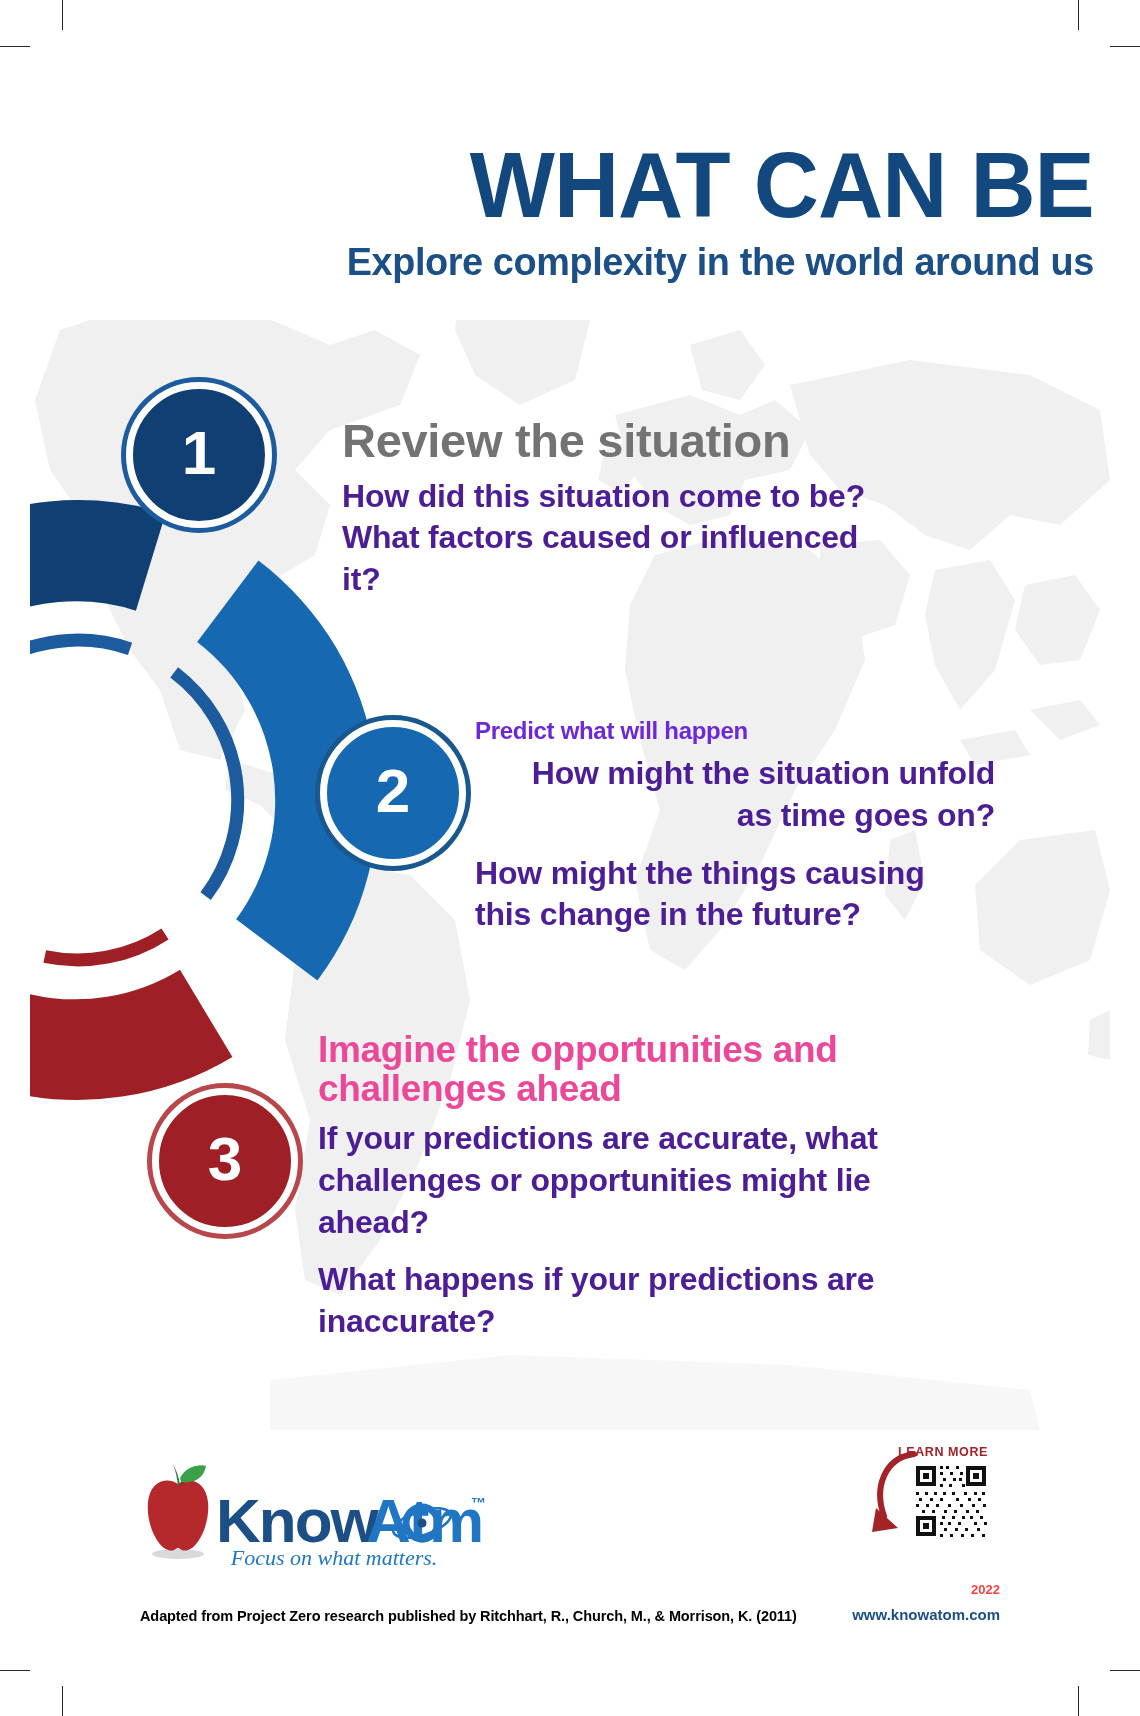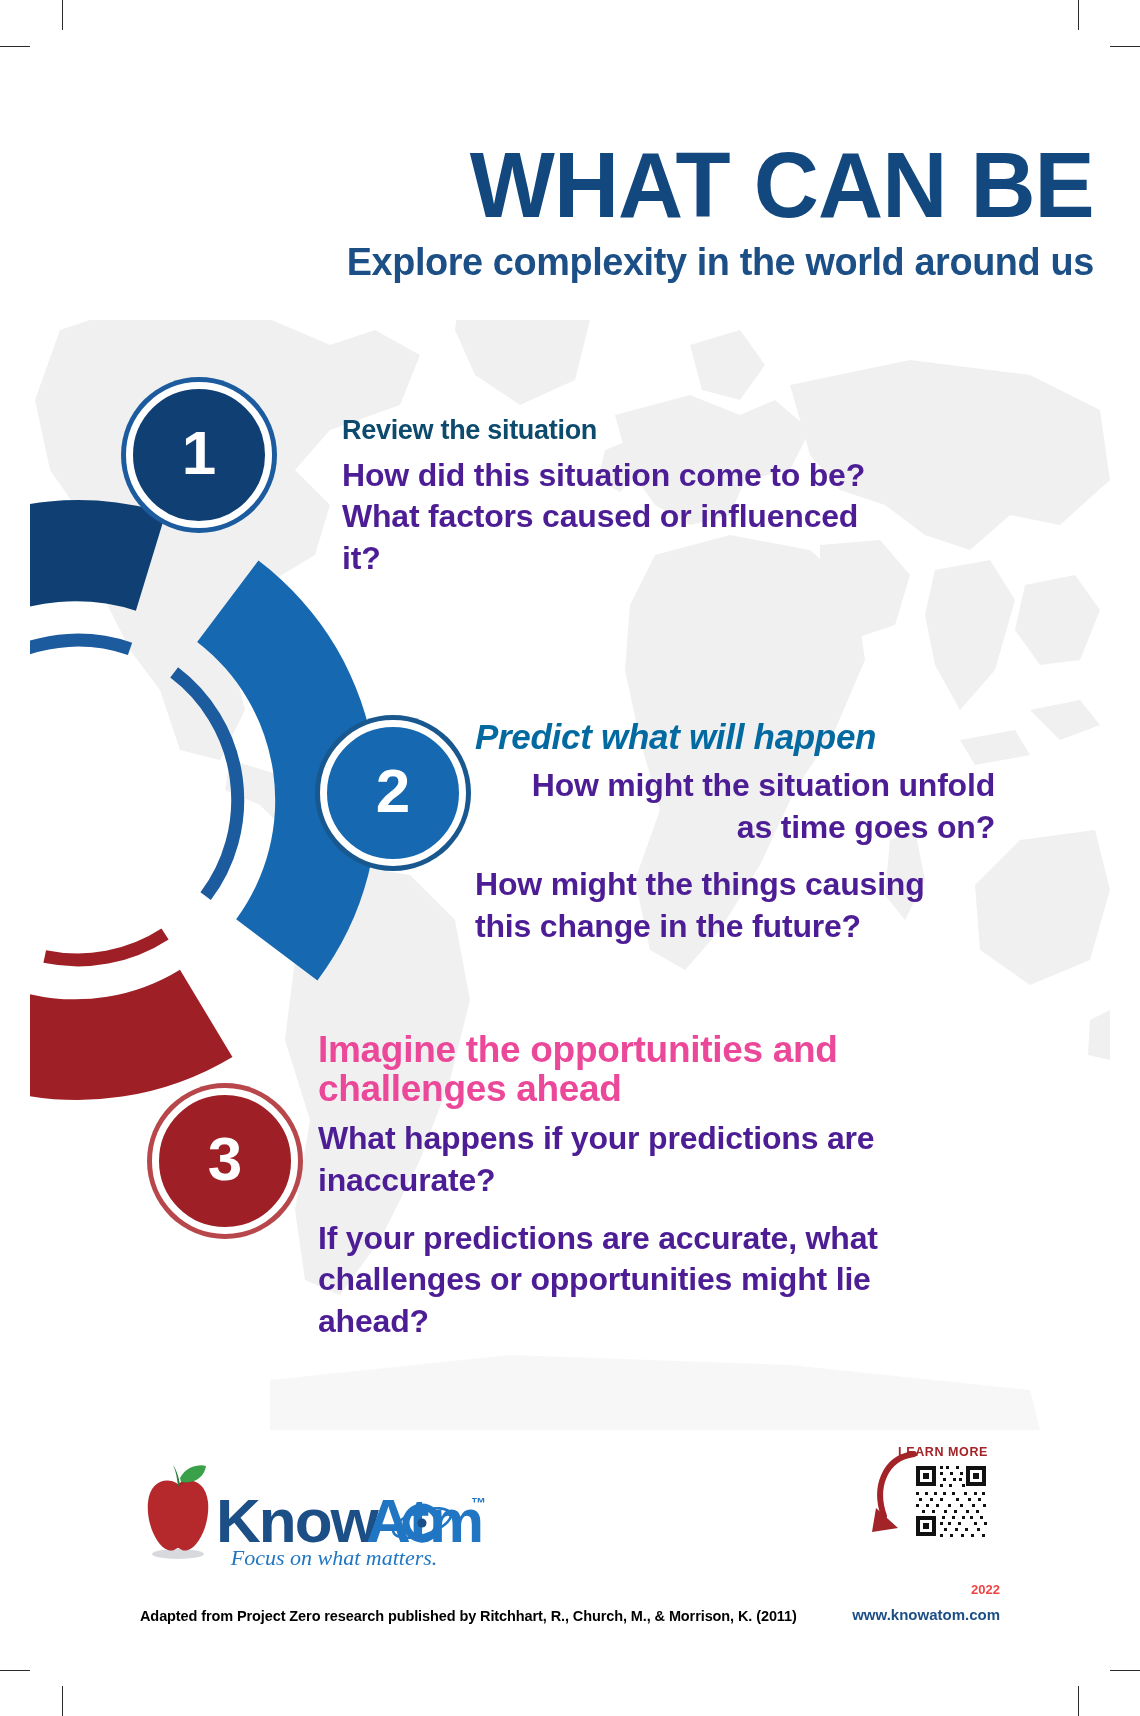--- a/index.html
+++ b/index.html
@@ -140,24 +140,24 @@
     font-weight: bold;
     color: #4c1d95;
     font-size: 32px;
     line-height: 1.3;
     margin: 0 0 16px 0;
     letter-spacing: -0.2px;
   }
   .step p:last-child { margin-bottom: 0; }
 
   #step1 { left: 312px; top: 386px; width: 560px; }
-  #step1 h2 { font-size: 27px; color: #0c4a6e; }
+  #step1 h2 { font-size: 47px; color: #737373; }
 
   #step2 { left: 445px; top: 688px; width: 520px; }
-  #step2 h2 { font-size: 35px; color: #0369a1; font-style: italic; }
+  #step2 h2 { font-size: 24px; color: #6d28d9; }
 
   #step3 { left: 288px; top: 1000px; width: 660px; }
   #step3 h2 { font-size: 37px; color: #ec4899; }
 
   
   #logo-block {
     position: absolute;
     left: 108px;
     top: 1428px;
     width: 350px;
@@ -331,23 +331,23 @@
   <div class="step" id="step2">
     <h2>Predict what will happen</h2>
     <p style="white-space:pre-line;text-align:right;">How might the situation unfold
 as time goes on?</p>
     <p style="white-space:pre-line;">How might the things causing
 this change in the future?</p>
   </div>
 
   <div class="step" id="step3">
     <h2>Imagine the opportunities and challenges ahead</h2>
-    <p style="white-space:pre-line;">What happens if your predictions are inaccurate?</p>
     <p style="white-space:pre-line;">If your predictions are accurate, what
 challenges or opportunities might lie ahead?</p>
+    <p style="white-space:pre-line;">What happens if your predictions are inaccurate?</p>
   </div>
 
   <div id="logo-block">
     <svg viewBox="0 0 350 112" width="350" height="112" xmlns="http://www.w3.org/2000/svg">
 
       <ellipse cx="40" cy="96" rx="26" ry="5" fill="#c9ccd2" opacity="0.75"></ellipse>
 
       <g>
         <path fill="#b5282c" d="M40 26
                  C 28 18, 12 24, 10 44

